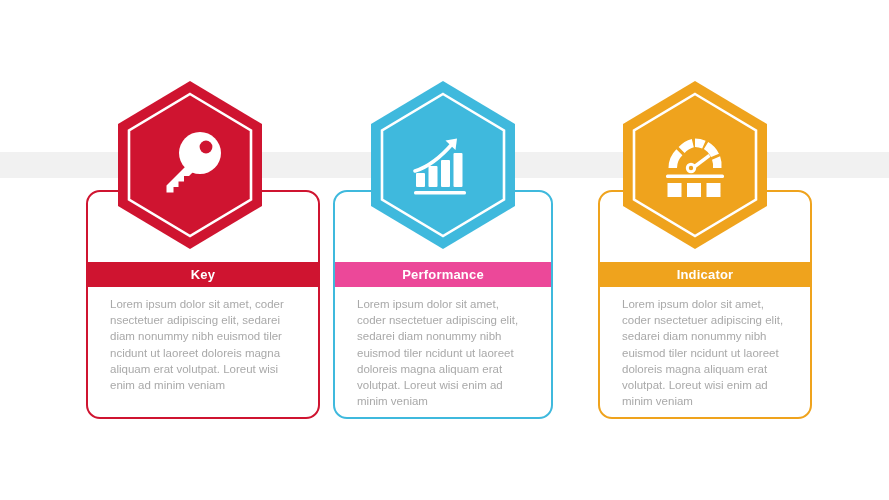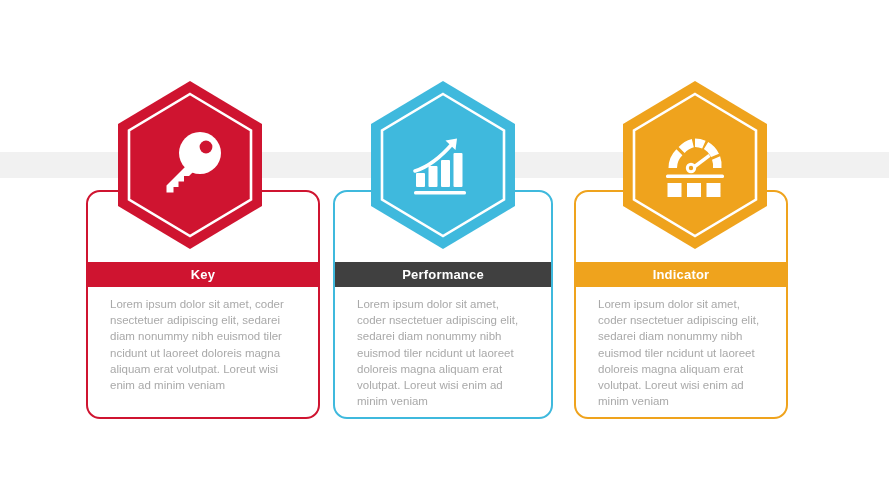--- a/index.html
+++ b/index.html
@@ -76,42 +76,42 @@
       <polygon points="76,15 137,51.5 137,120.5 76,157 15,120.5 15,51.5" fill="none" stroke="#ffffff" stroke-width="2.6"></polygon>
       <g transform="translate(76,86)" fill="#ffffff">
         <circle cx="10" cy="-12" r="21"></circle>
         <circle cx="16" cy="-18" r="6.4" fill="#cf1430"></circle>
         <path d="M -2.5 -0.5 L -23.5 20.5 L -23.5 27.5 L -16.5 27.5 L -16.5 22.0 L -11.5 22.0 L -11.5 16.5 L -6.0 16.5 L -6.0 11.0 L -1.0 11.0 L 5.0 5.0 Z"></path>
       </g>
     </svg>
   </div>
 
   <div class="card" style="left: 333px; top: 190px; width: 220px; height: 229px; border-color: rgb(63, 185, 221);">
-    <div class="title-band" style="top: 70px; background: #404040;">
+    <div class="title-band" style="top: 70px; background: #ec4899;">
       <span class="title-text">Performance</span>
     </div>
     <div class="body-text" style="top: 104px;">Lorem ipsum dolor sit amet, coder nsectetuer adipiscing elit, sedarei diam nonummy nibh euismod tiler ncidunt ut laoreet doloreis magna aliquam erat volutpat. Loreut wisi enim ad minim veniam</div>
   </div>
   <div class="hex-wrap" style="left: 367px; top: 79px;">
     <svg viewBox="0 0 152 172" xmlns="http://www.w3.org/2000/svg">
       <polygon points="76,2 148,45 148,127 76,170 4,127 4,45" fill="#3fb9dd"></polygon>
       <polygon points="76,15 137,51.5 137,120.5 76,157 15,120.5 15,51.5" fill="none" stroke="#ffffff" stroke-width="2.6"></polygon>
       <g transform="translate(76,86)" fill="#ffffff">
         <rect x="-27" y="8" width="9" height="14" rx="1"></rect>
         <rect x="-14.5" y="1" width="9" height="21" rx="1"></rect>
         <rect x="-2" y="-5" width="9" height="27" rx="1"></rect>
         <rect x="10.5" y="-12" width="9" height="34" rx="1"></rect>
         <rect x="-29" y="26" width="52" height="3.6" rx="1.6"></rect>
         <path d="M -28 6 C -15 2 -2 -8 10 -22" fill="none" stroke="#ffffff" stroke-width="3.6" stroke-linecap="round"></path>
         <path d="M 2.5 -24.5 L 14 -26.5 L 12.5 -15 Z"></path>
       </g>
     </svg>
   </div>
 
-  <div class="card" style="left: 574px; top: 190px; width: 214px; height: 229px; border-color: rgb(239, 163, 29);">
+  <div class="card" style="left: 598px; top: 190px; width: 214px; height: 229px; border-color: rgb(239, 163, 29);">
     <div class="title-band" style="top: 70px; background: rgb(239, 163, 29);">
       <span class="title-text">Indicator</span>
     </div>
     <div class="body-text" style="top: 104px;">Lorem ipsum dolor sit amet, coder nsectetuer adipiscing elit, sedarei diam nonummy nibh euismod tiler ncidunt ut laoreet doloreis magna aliquam erat volutpat. Loreut wisi enim ad minim veniam</div>
   </div>
   <div class="hex-wrap" style="left: 619px; top: 79px;">
     <svg viewBox="0 0 152 172" xmlns="http://www.w3.org/2000/svg">
       <polygon points="76,2 148,45 148,127 76,170 4,127 4,45" fill="#efa31d"></polygon>
       <polygon points="76,15 137,51.5 137,120.5 76,157 15,120.5 15,51.5" fill="none" stroke="#ffffff" stroke-width="2.6"></polygon>
       <g transform="translate(76,86)" fill="#ffffff">

